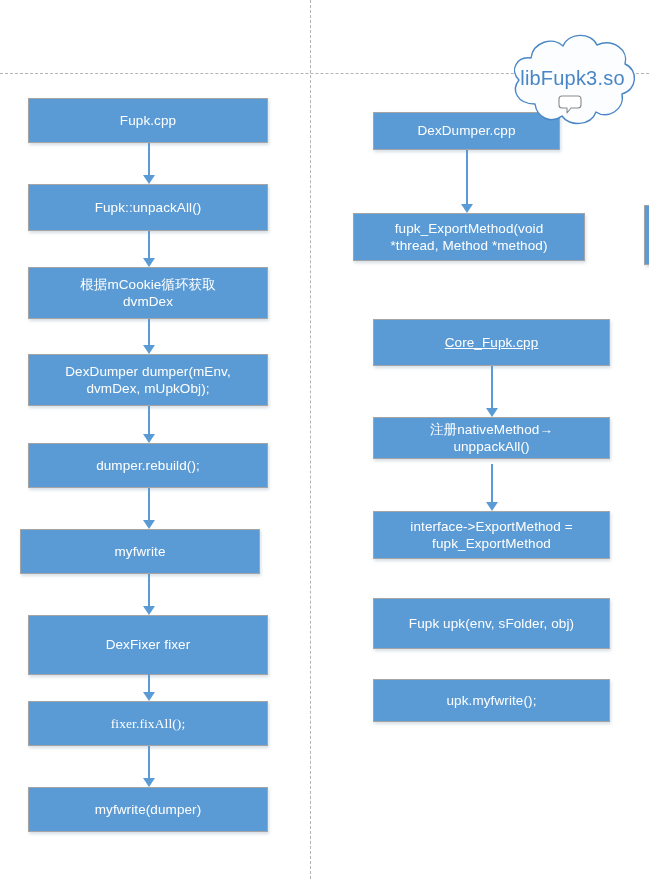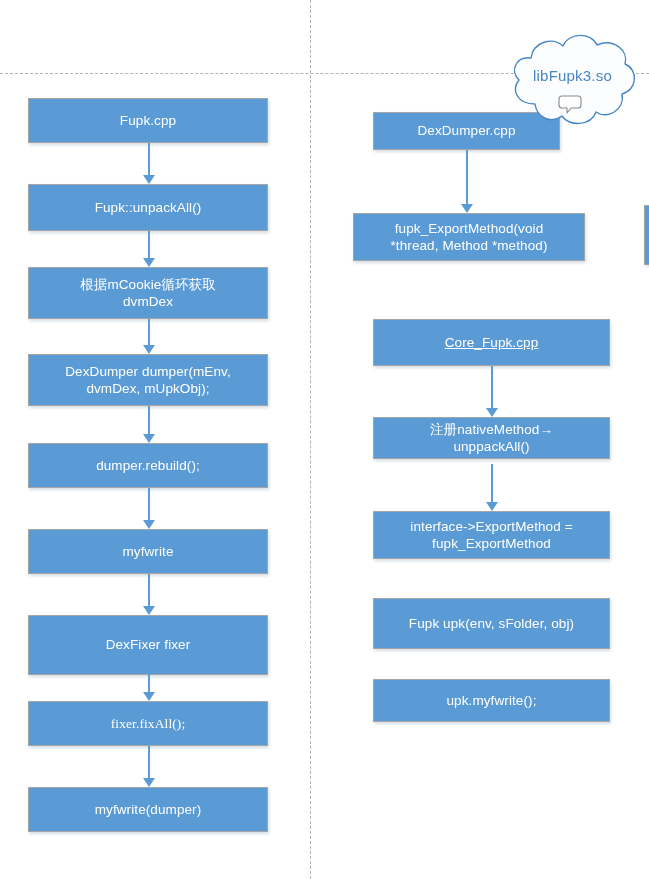--- a/index.html
+++ b/index.html
@@ -84,21 +84,21 @@
   .cloud {
     position: absolute;
   }
   .cloud svg { display: block; }
   .cloud-label {
     position: absolute;
     left: 0;
     width: 100%;
     text-align: center;
     color: #4a86c5;
-    font-size: 15px;
+    font-size: 20px;
     letter-spacing: .2px;
   }
 </style>
 </head>
 <body>
 
 <div id="canvas">
 
   <div class="guide-v" style="left:310px;"></div>
   <div class="guide-h" style="top:73px;"></div>
@@ -128,21 +128,21 @@
     <div class="shaft" style="height:28px;"></div>
       <div class="head"></div>
   </div>
 
   <div class="node" style="left:28px; top:443px; width:240px; height:45px;">dumper.rebuild();</div>
   <div class="arrow" style="left:148px; top:488px; height:41px;">
     <div class="shaft" style="height:32px;"></div>
       <div class="head"></div>
   </div>
 
-  <div class="node" style="left:28px; top:529px; width:240px; height:45px;">myfwrite</div>
+  <div class="node" style="left:20px; top:529px; width:240px; height:45px;">myfwrite</div>
   <div class="arrow" style="left:148px; top:574px; height:41px;">
     <div class="shaft" style="height:32px;"></div>
       <div class="head"></div>
   </div>
 
   <div class="node" style="left:28px; top:615px; width:240px; height:60px;">DexFixer fixer</div>
   <div class="arrow" style="left:148px; top:660px; height:41px;">
     <div class="shaft" style="height:32px;"></div>
       <div class="head"></div>
   </div>

